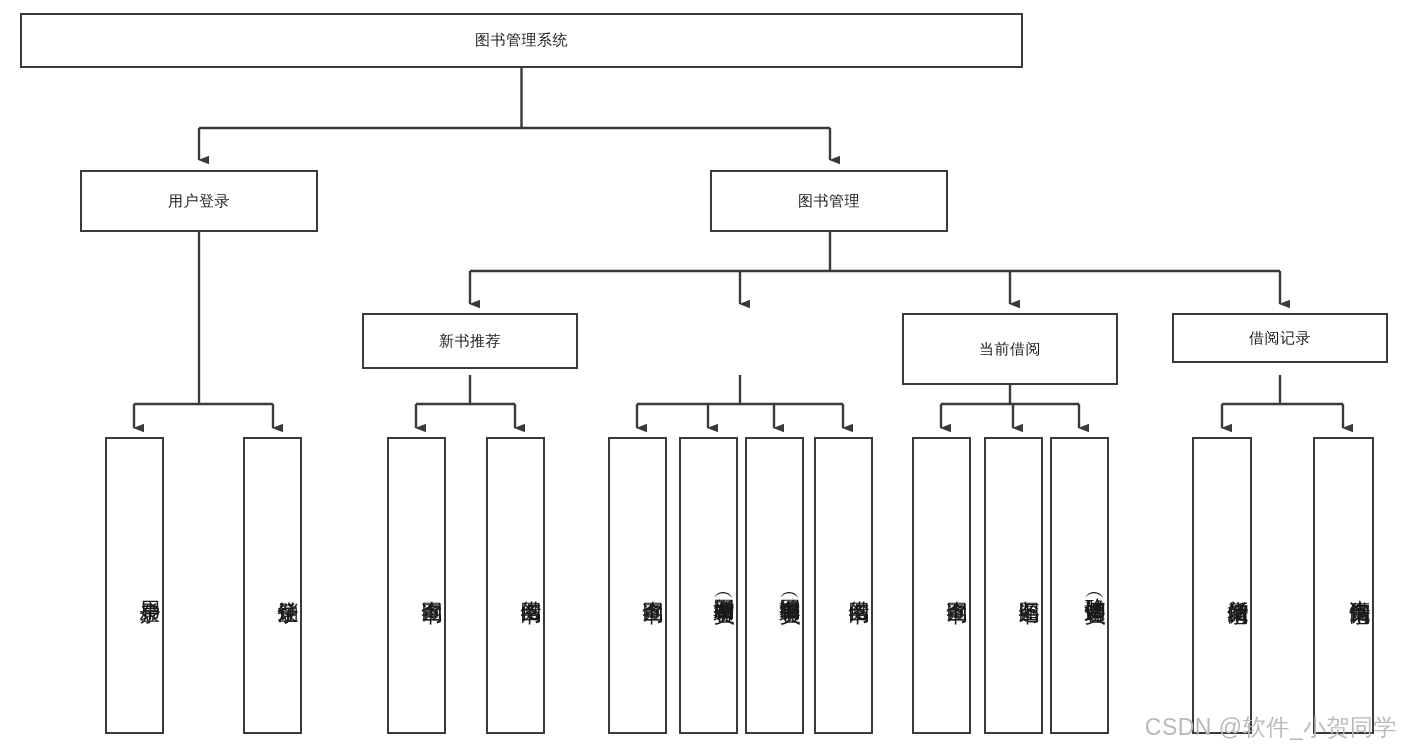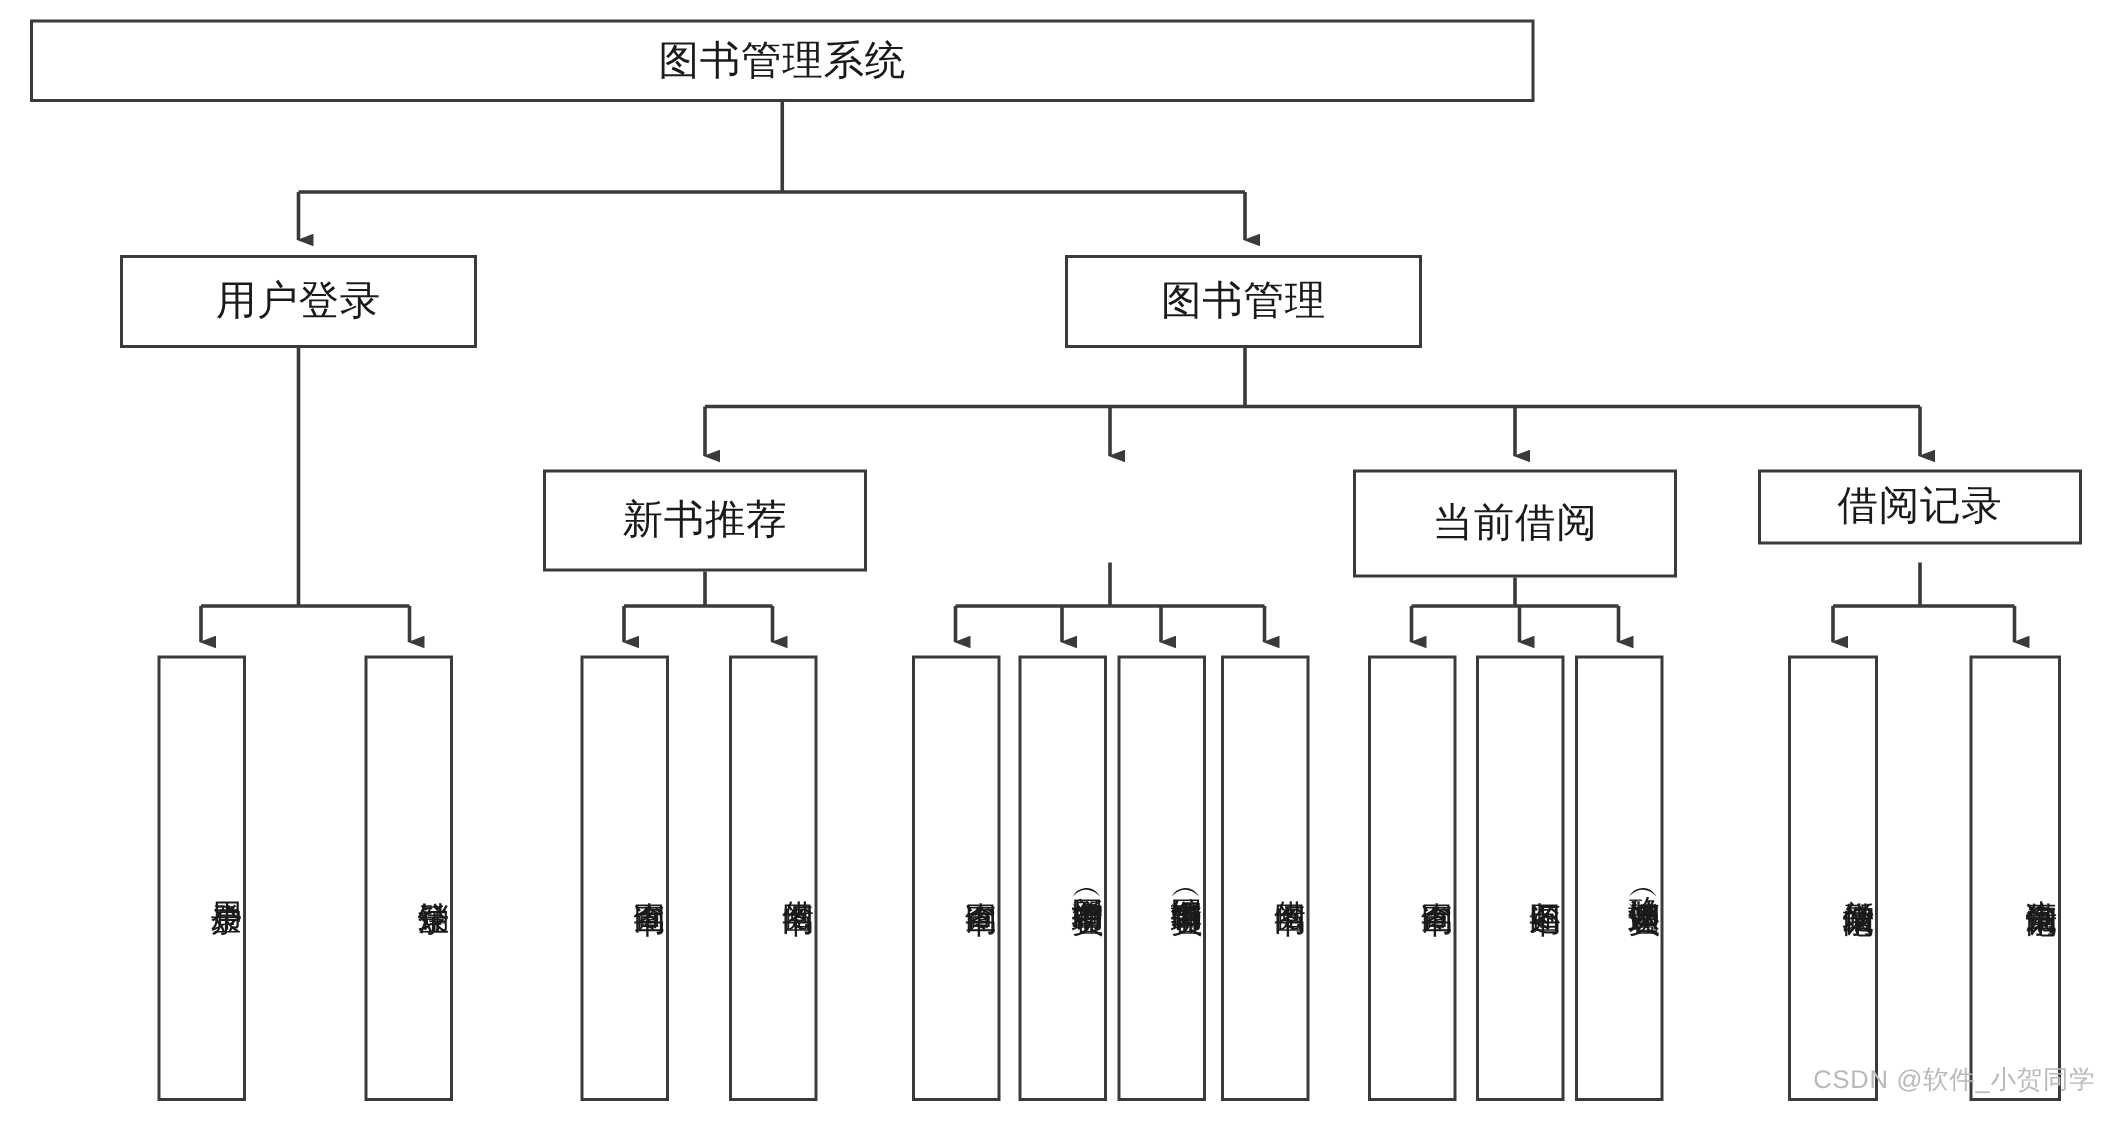--- a/index.html
+++ b/index.html
@@ -29,21 +29,21 @@
     box-sizing: border-box;
     background: #ffffff;
     border: 2.2px solid #3a3a3a;
     display: flex;
     align-items: center;
     justify-content: center;
     color: #1a1a1a;
     z-index: 2;
   }
   .node-h {
-    font-size: 27px;
+    font-size: 15px;
     letter-spacing: 0.5px;
     line-height: 1.1;
   }
   .node-v {
     font-size: 21px;
     letter-spacing: 1px;
     writing-mode: vertical-rl;
     text-orientation: upright;
     line-height: 1.12;
     padding: 6px 0;
@@ -51,22 +51,22 @@
     justify-content: center;
   }
   .node-v .vtext {
     writing-mode: vertical-rl;
     text-orientation: upright;
     white-space: nowrap;
   }
   .watermark {
     position: absolute;
     right: 8px;
-    bottom: 16px;
-    font-size: 17px;
+    bottom: 4px;
+    font-size: 23px;
     color: #b9b9b9;
     letter-spacing: 0.5px;
     z-index: 3;
     white-space: nowrap;
   }
 </style>
 </head>
 <body>
 
 <div id="canvas">
@@ -126,21 +126,21 @@
       <span>图书管理系统</span>
     </div>
 
   <div class="node node-h" style="left: 80px; top: 170px; width: 238px; height: 62px;">
       <span>用户登录</span>
     </div>
   <div class="node node-h" style="left: 710px; top: 170px; width: 238px; height: 62px;">
       <span>图书管理</span>
     </div>
 
-  <div class="node node-h" style="left: 362px; top: 313px; width: 216px; height: 68px;">
+  <div class="node node-h" style="left: 362px; top: 313px; width: 216px; height: 56px;">
       <span>新书推荐</span>
     </div>
   <div class="node node-h" style="left: 902px; top: 313px; width: 216px; height: 72px;">
       <span>当前借阅</span>
     </div>
   <div class="node node-h" style="left: 1172px; top: 313px; width: 216px; height: 50px;">
       <span>借阅记录</span>
     </div>
 
   <div class="node node-v" style="left: 105px; top: 437px; width: 59px; height: 297px;">

